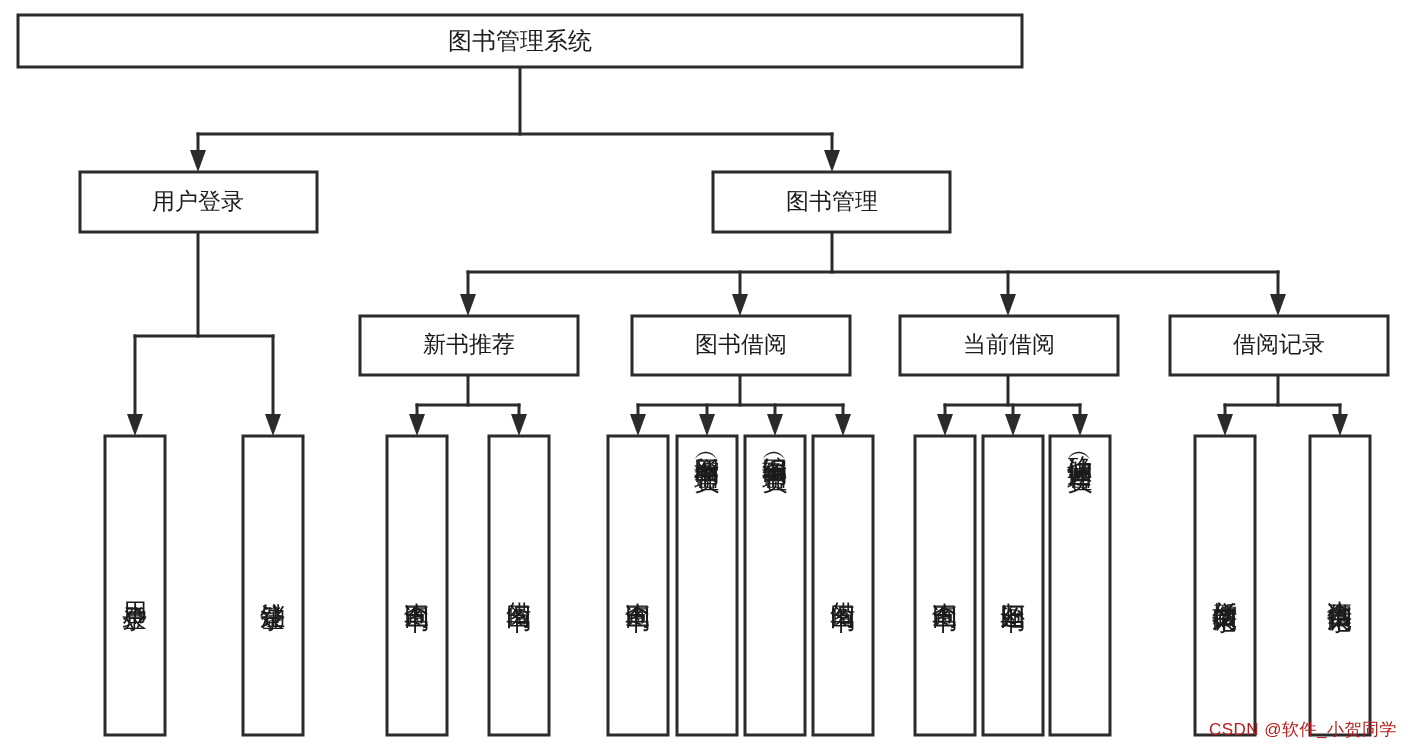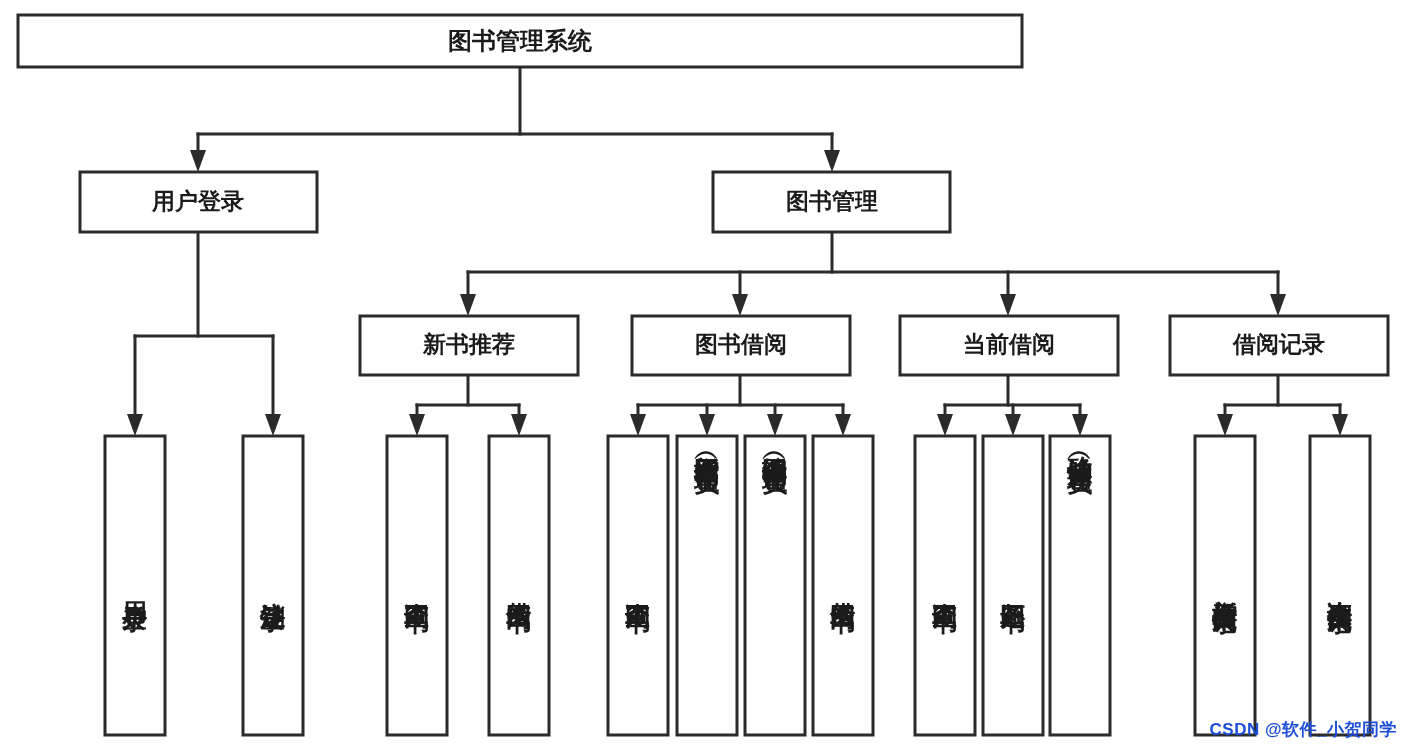--- a/index.html
+++ b/index.html
@@ -12,21 +12,20 @@
     height: 747px;
     font-family: "Liberation Sans", "DejaVu Sans", sans-serif;
     overflow: hidden;
     position: relative;
   }
   #diagram-root {
     position: absolute;
     left: 0; top: 0;
     width: 1405px;
     height: 747px;
-    font-weight: bold;
   }
   svg.diagram {
     display: block;
     width: 1405px;
     height: 747px;
   }
   .node-box {
     fill: #ffffff;
     stroke: #2b2b2b;
     stroke-width: 3;
@@ -75,21 +74,21 @@
     letter-spacing: 2px;
     color: #1b1b1b;
     white-space: nowrap;
   }
   .watermark {
     position: absolute;
     right: 8px;
     bottom: 6px;
     font-family: "Liberation Sans", "DejaVu Sans", sans-serif;
     font-size: 17px;
-    color: #1d4ed8;
+    color: #b91c1c;
     letter-spacing: 0.5px;
     user-select: none;
     pointer-events: none;
   }
 </style>
 </head>
 <body>
 
 <div id="diagram-root">
   <svg class="diagram" viewBox="0 0 1405 747" xmlns="http://www.w3.org/2000/svg">

